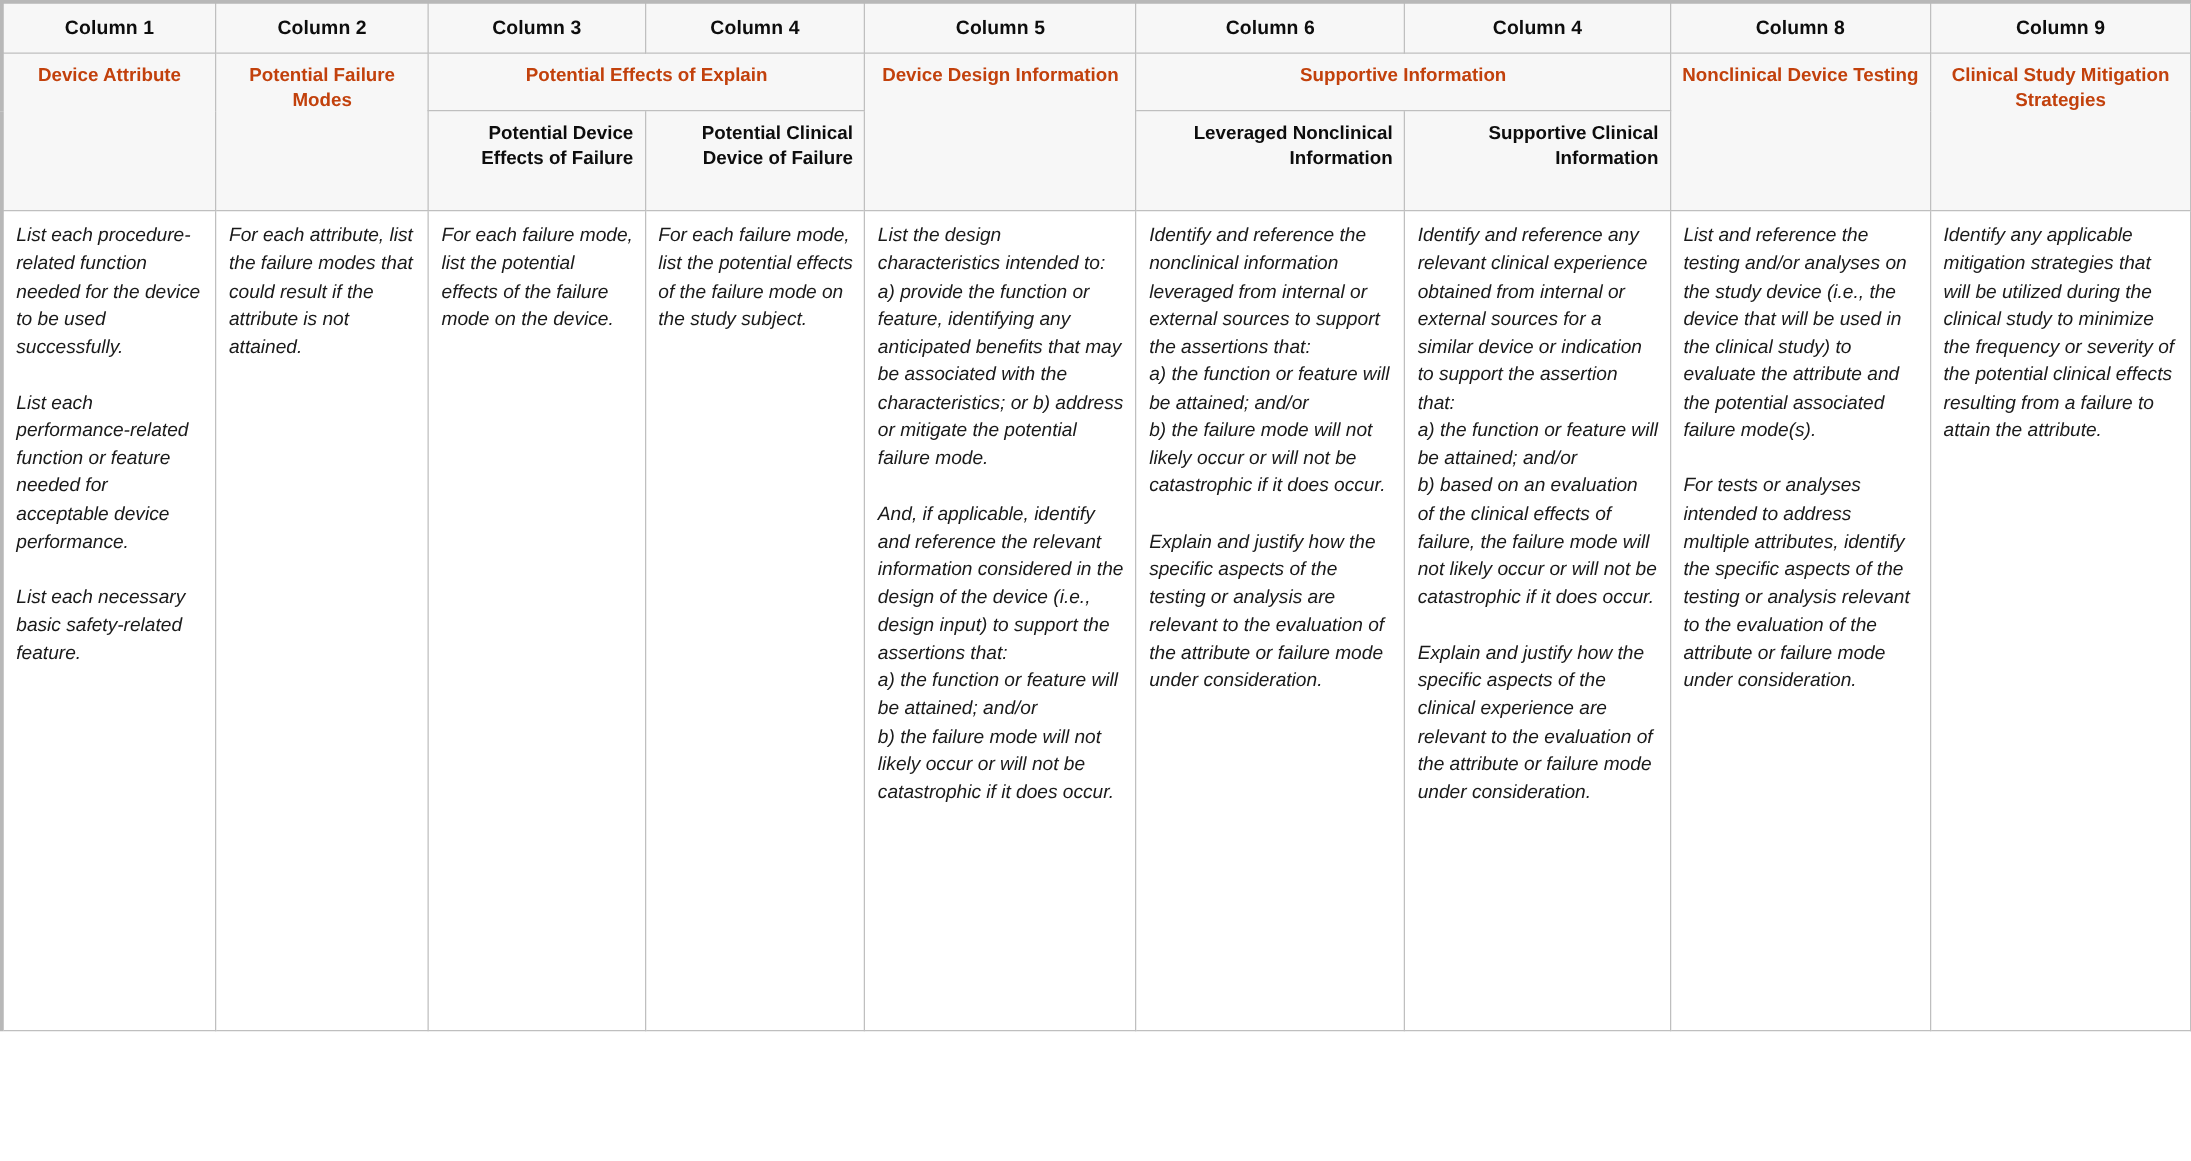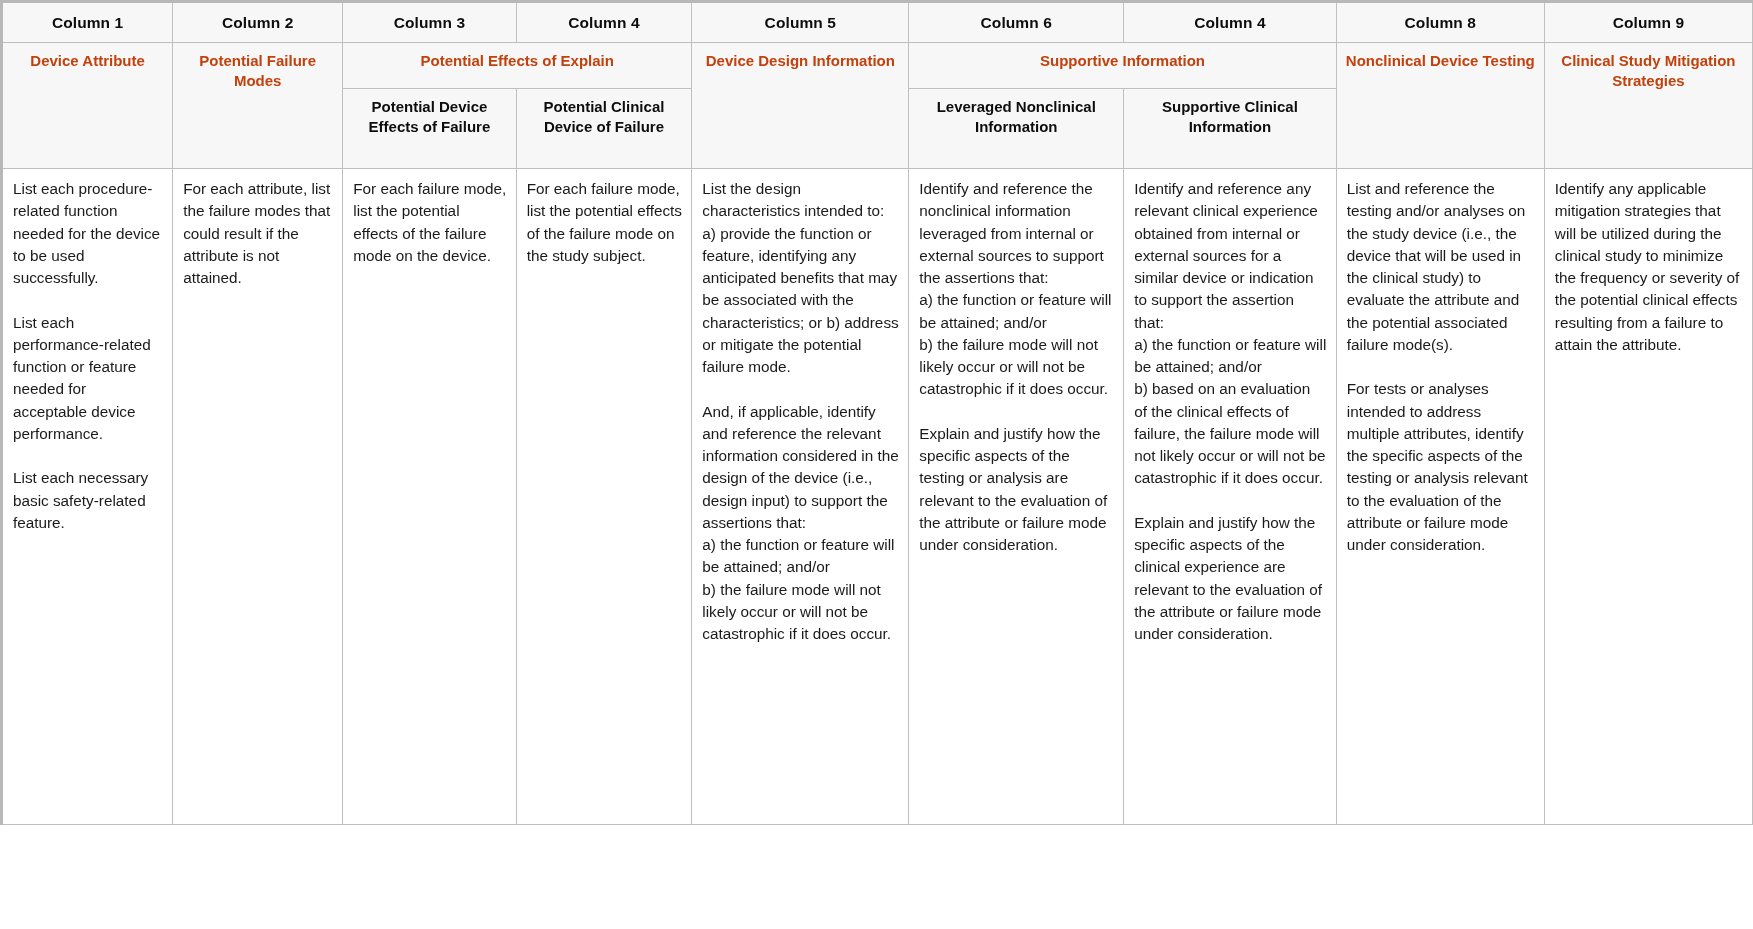--- a/index.html
+++ b/index.html
@@ -60,38 +60,38 @@
   }
   .grouphead.lft {
     text-align: center;
   }
   .subhead {
     background: #f7f7f7;
     font-weight: bold;
     font-size: 15px;
     color: #0d0d0d;
     line-height: 1.32;
-    text-align: center;
+    text-align: right;
   }
   .subhead .pad {
     padding: 8px 9px 8px 9px;
   }
   
   .bodycell {
     background: #ffffff;
     font-size: 15.3px;
     color: #1a1a1a;
     line-height: 1.455;
     text-align: left;
   }
   .bodycell .pad {
     padding: 9px 9px 10px 10px;
     white-space: pre-line;
   }
-  .bodyrow { height: 656px; }
+  .bodyrow { height: 656px; font-style: italic; }
   .hdrow1 { height: 39px; }
   .hdrow2 { height: 46px; }
   .hdrow3 { height: 80px; }
 </style>
 </head>
 <body>
 
 <div class="sheet">
   <table class="fmea">
     <colgroup>

